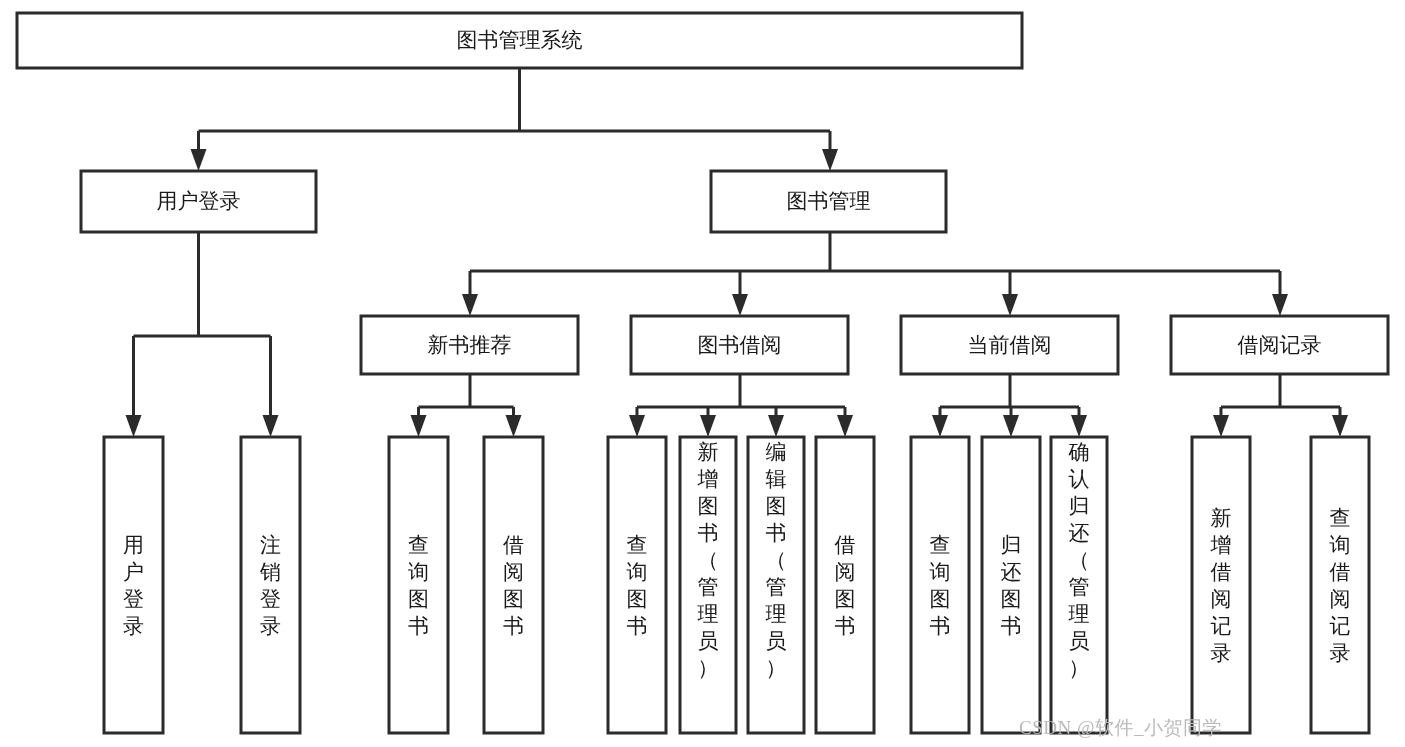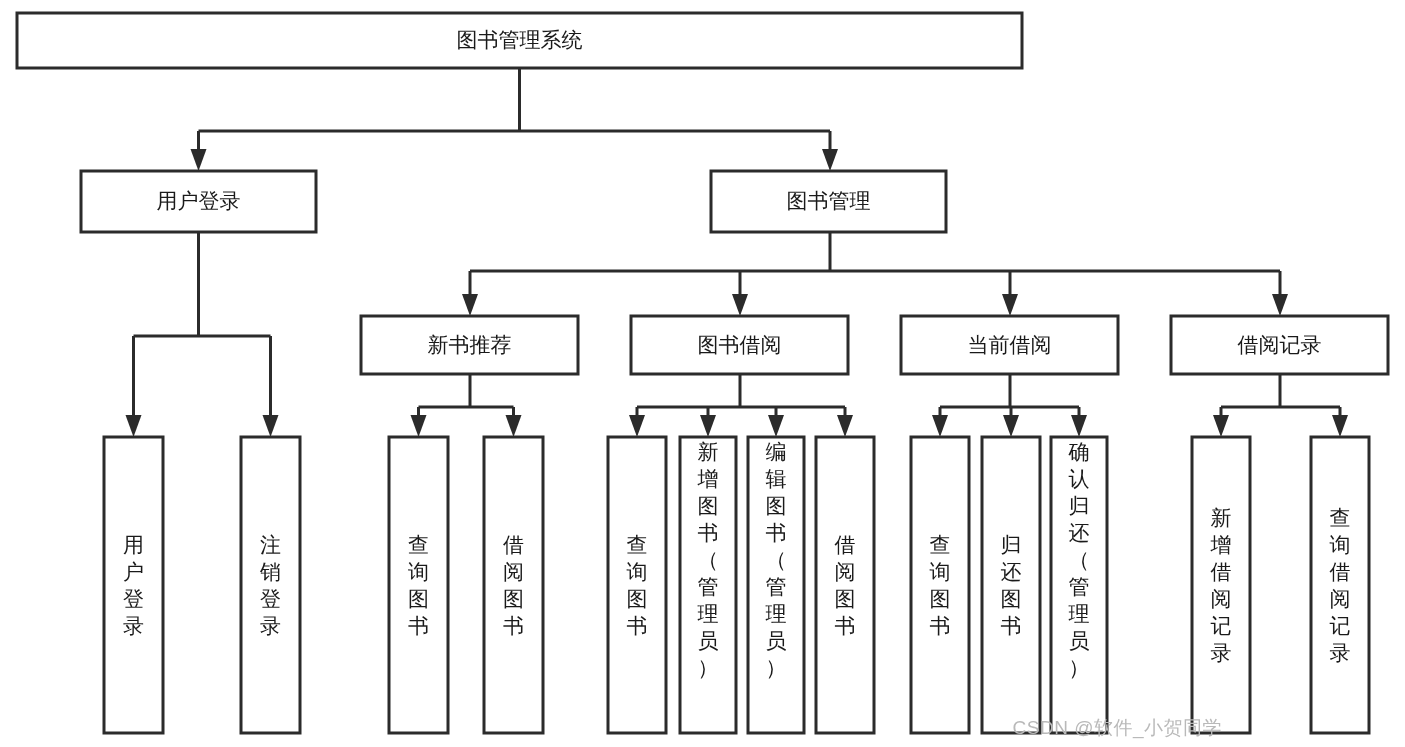--- a/index.html
+++ b/index.html
@@ -55,21 +55,21 @@
     font-family: "Liberation Sans", "DejaVu Sans", sans-serif;
     font-size: 21px;
     fill: #1a1a1a;
     text-anchor: middle;
     white-space: pre;
   }
   .watermark {
     position: absolute;
     right: 16px;
     bottom: 6px;
-    font-family: Liberation Sans, sans-serif;
+    font-family: Liberation Serif, serif;
     font-size: 19px;
     color: #b9b9b9;
     letter-spacing: 0.5px;
     user-select: none;
     pointer-events: none;
   }
 </style>
 </head>
 <body>
 

